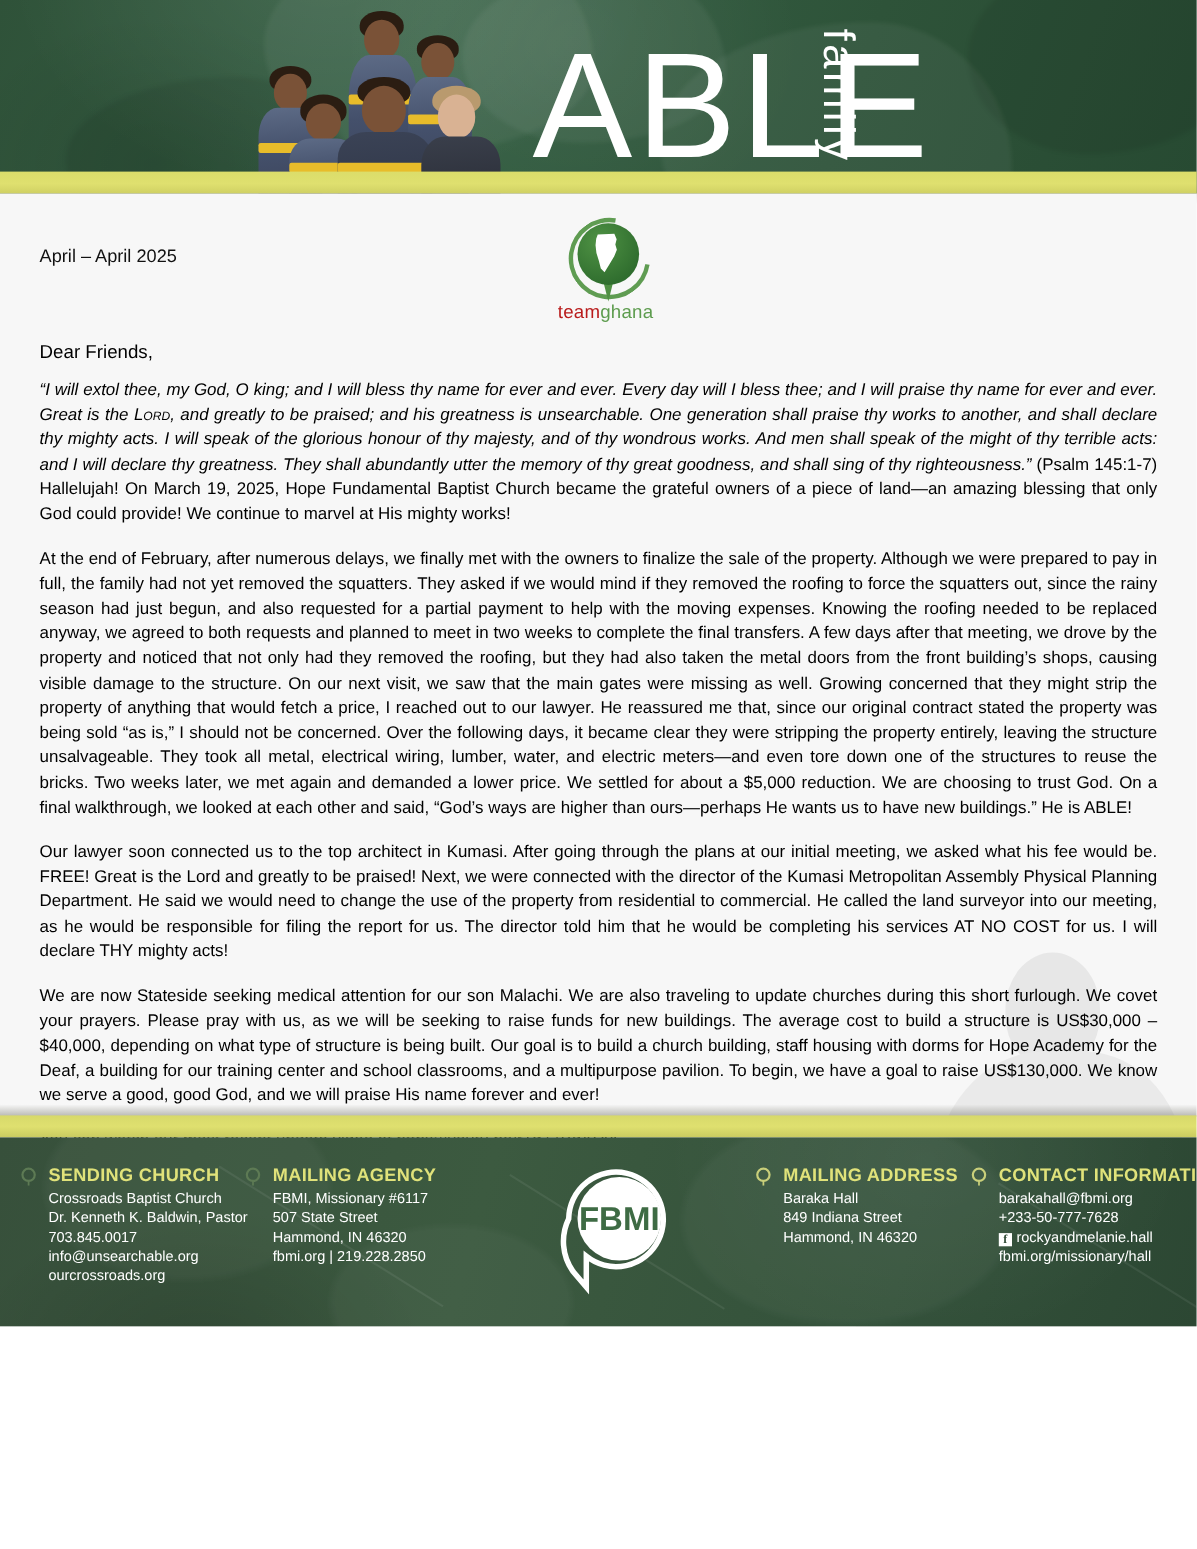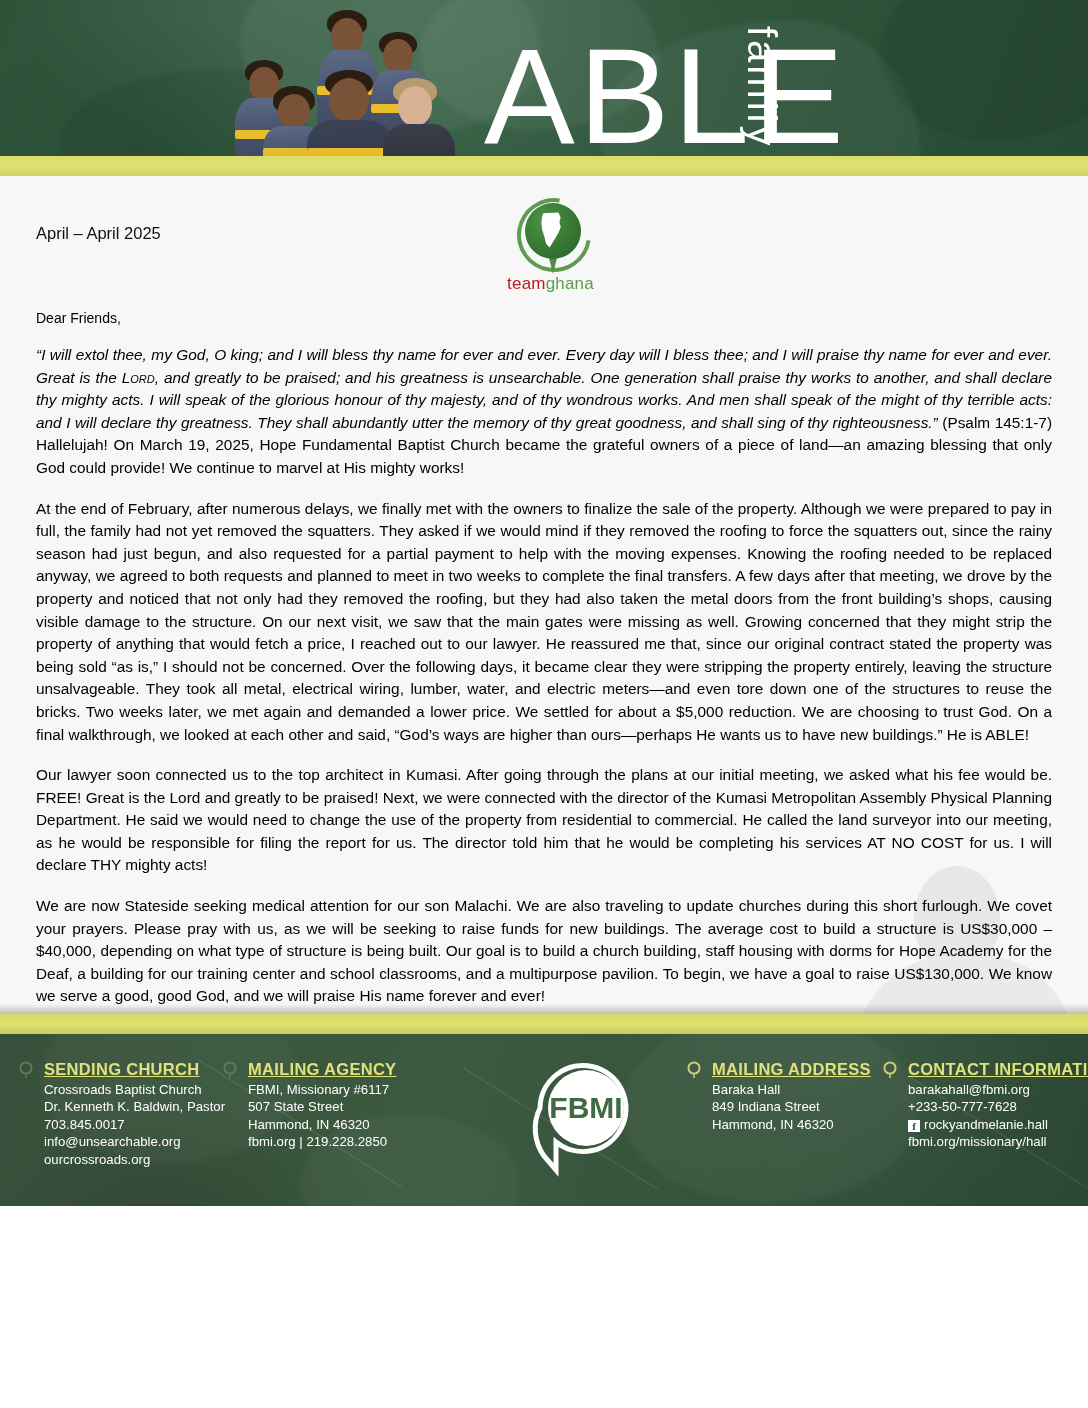--- a/index.html
+++ b/index.html
@@ -213,21 +213,21 @@
     letter-spacing: 0.2px;
     white-space: nowrap;
   }
   .logo-text .team { color: #b91c1c; }
   .logo-text .ghana { color: #5d9c4e; }
 
   .salutation {
     position: absolute;
     left: 36px;
     top: 134px;
-    font-size: 14px;
+    font-size: 17px;
   }
 
   .letter-text {
     position: absolute;
     left: 36px;
     top: 168px;
     width: 1016px;
     font-size: 15.4px;
     line-height: 22.6px;
     text-align: justify;
@@ -307,21 +307,20 @@
     width: 17px;
     height: 17px;
   }
   .fhead {
     font-size: 16.5px;
     font-weight: bold;
     color: #e0e27a;
     letter-spacing: 0.3px;
     margin: 0 0 2px 0;
     white-space: nowrap;
-    text-decoration: underline;
   }
   .fline {
     font-size: 13.2px;
     line-height: 17.4px;
     color: #ffffff;
     white-space: nowrap;
   }
   .fb-badge {
     display: inline-block;
     width: 12px;
@@ -331,21 +330,21 @@
     font-size: 11px;
     font-weight: bold;
     line-height: 12px;
     text-align: center;
     vertical-align: -1px;
     margin-right: 4px;
     font-family: "Liberation Serif", serif;
   }
   .fbmi-logo {
     position: absolute;
-    left: 518px;
+    left: 495px;
     top: 12px;
     width: 130px;
     height: 145px;
   }
 </style>
 </head>
 <body>
 
 <div class="header">
   <div class="foliage" style="left:240px;top:-60px;width:300px;height:200px;"></div>

